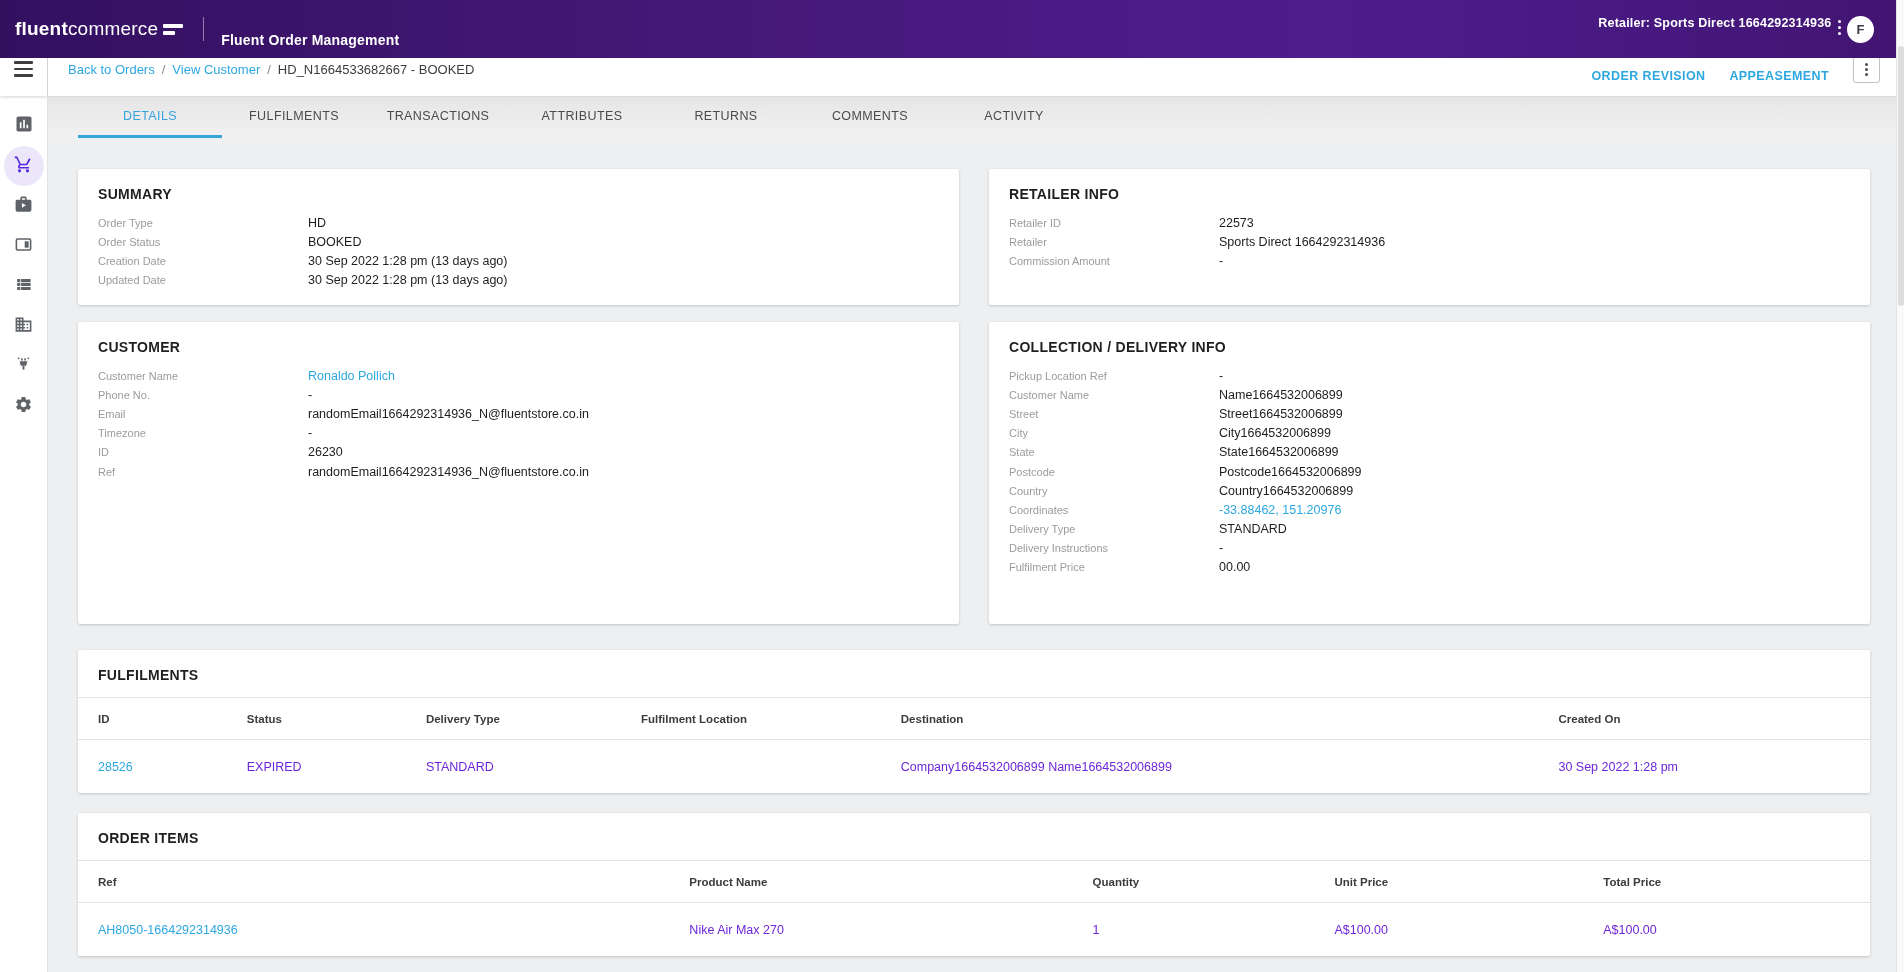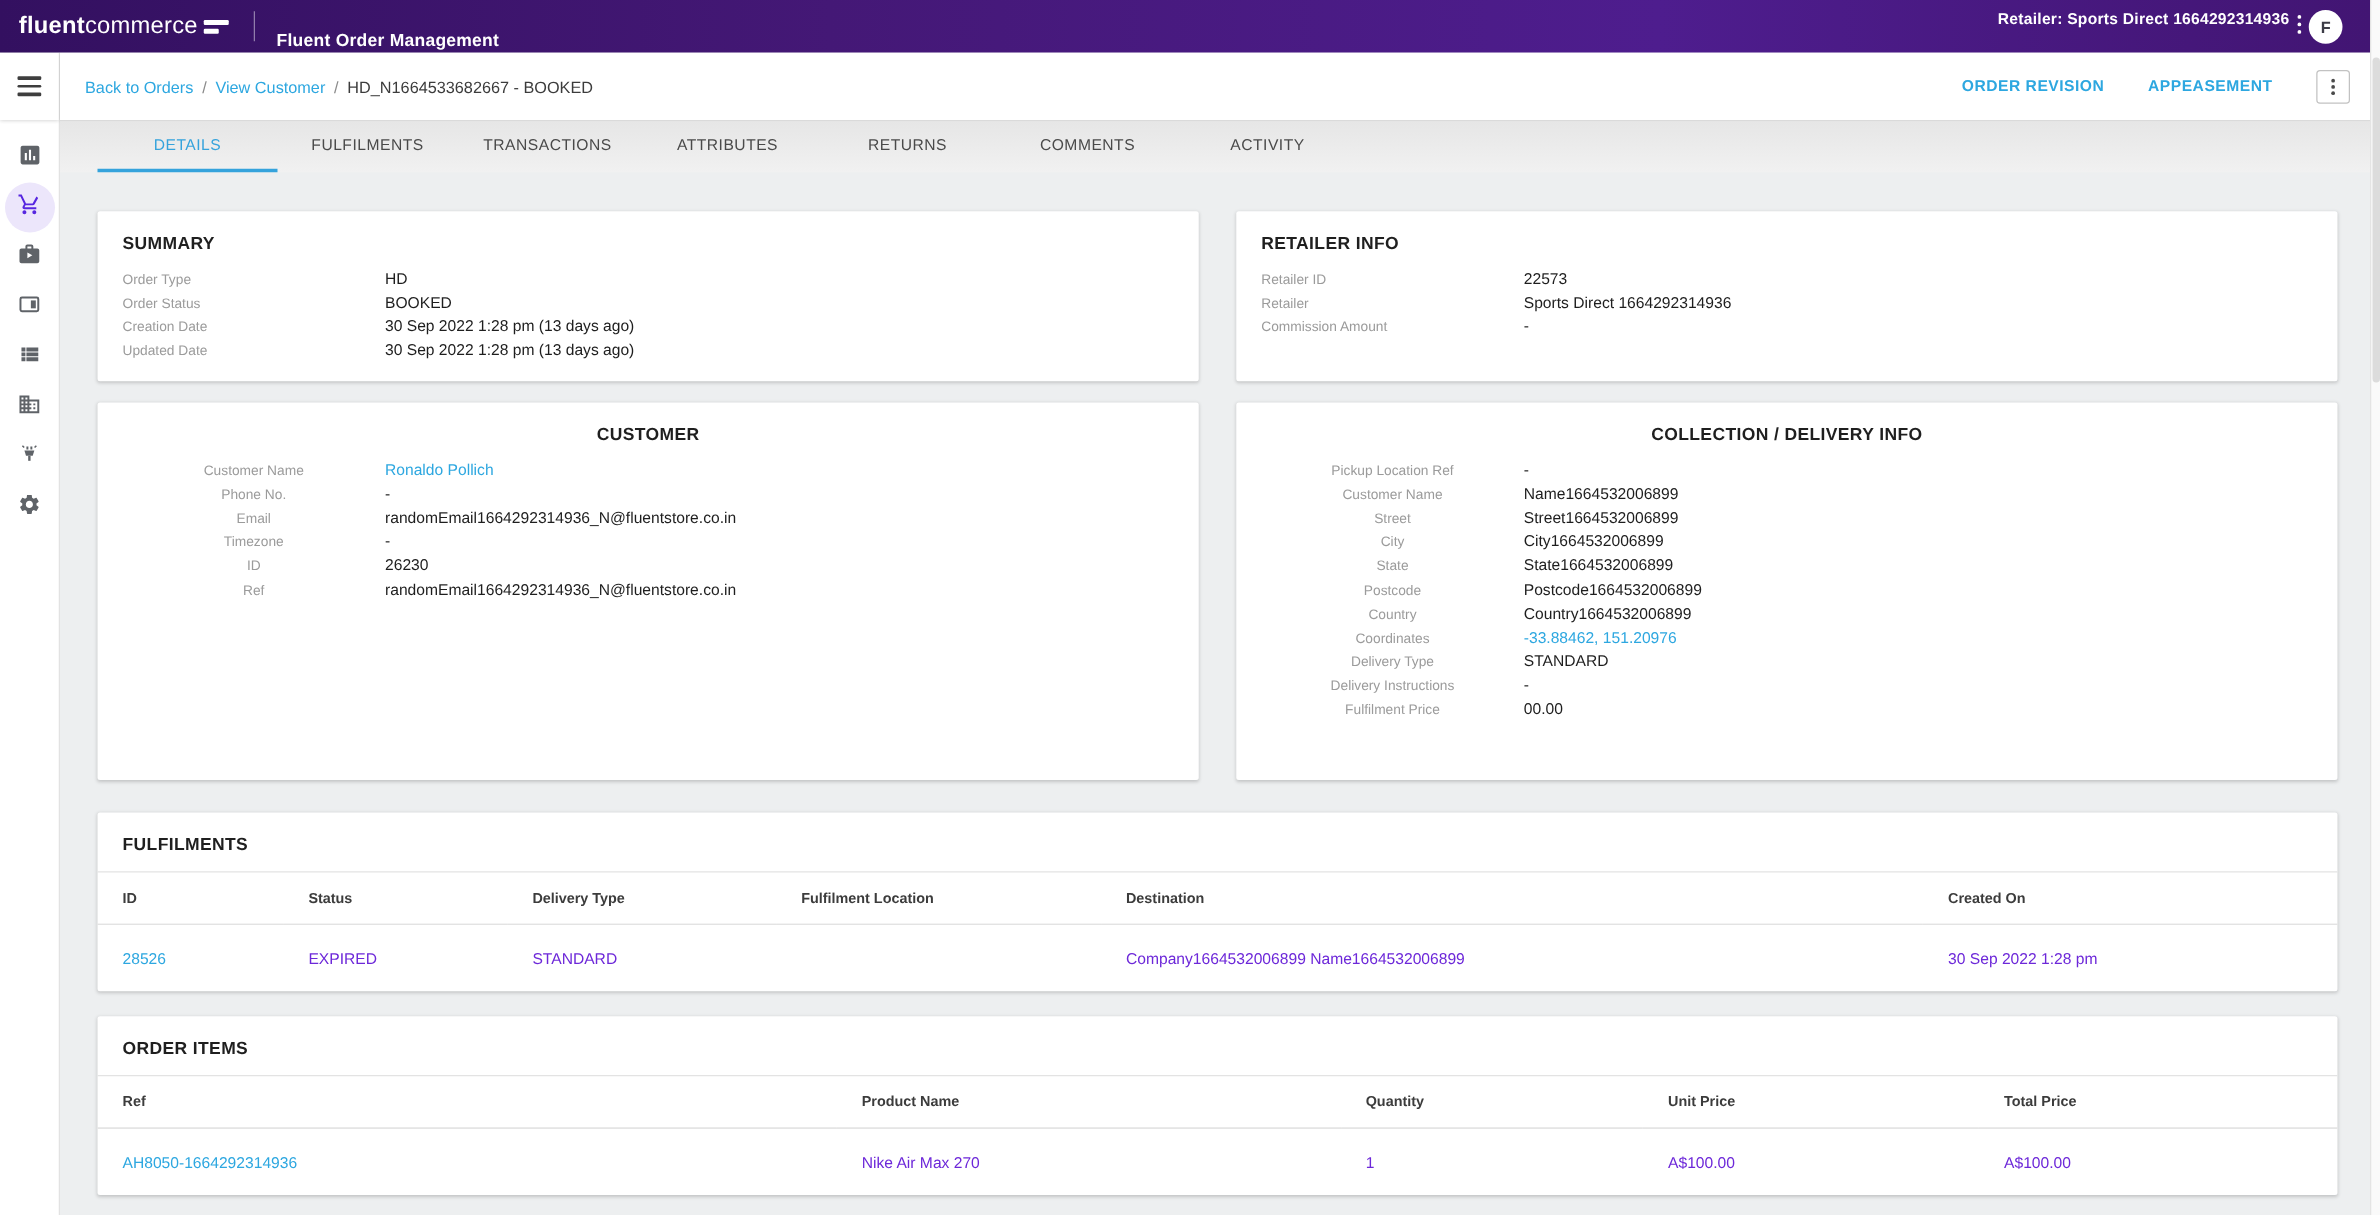--- a/index.html
+++ b/index.html
@@ -1,20 +1,20 @@
 <!DOCTYPE html>
 <html><head>
 <meta charset="utf-8">
 <style>
   * { margin:0; padding:0; box-sizing:border-box; }
   html,body { width:1904px; height:972px; overflow:hidden; background:#edeff0;
               font-family:"Liberation Sans", sans-serif; -webkit-font-smoothing:antialiased; }
 
   
-  .topbar { position:absolute; top:0; left:0; right:8px; height:42px;
+  .topbar { position:absolute; top:0; left:0; right:8px; height:58px;
             background:linear-gradient(90deg,#331060 0%, #441876 35%, #4e1d8e 70%, #421573 100%);
             display:flex; align-items:center; color:#fff; z-index:5; }
   .logo-wrap { display:flex; align-items:center; padding-left:15px; }
   .logo-text { font-size:19px; color:#fff; letter-spacing:.2px; }
   .logo-text .bold { font-weight:700; }
   .logo-mark { margin-left:5px; display:flex; flex-direction:column; gap:3px; }
   .logo-mark i { display:block; height:4px; background:#fff; border-radius:1px; }
   .logo-mark i:first-child { width:20px; }
   .logo-mark i:last-child  { width:12px; }
   .topbar-divider { width:1px; height:24px; background:rgba(255,255,255,.45); margin:0 17px 0 20px; }
@@ -49,42 +49,42 @@
   .nav-item.active svg { fill:#5727e0; }
 
   
   .main { flex:1; display:flex; flex-direction:column; min-width:0; }
 
   .breadcrumb-row { height:54px; background:#fff; display:flex; align-items:center; padding:0 16px 0 20px; }
   .breadcrumb { font-size:13px; color:#4a4a4a; display:flex; align-items:center; gap:7px; }
   .breadcrumb .crumb-link { color:#2da7e0; cursor:pointer; }
   .breadcrumb .sep { color:#8a8a8a; }
   .breadcrumb .current { color:#3c3c3c; }
-  .header-actions { margin-left:auto; display:flex; align-items:center; gap:35px; }
+  .header-actions { margin-left:auto; display:flex; align-items:flex-end; gap:24px; }
   .text-btn { font-size:12.5px; font-weight:700; letter-spacing:.4px; color:#2da7e0; cursor:pointer; }
   .kebab-btn { width:27px; height:27px; border:1px solid #c2c2c2; border-radius:3px; background:#fff;
                display:flex; flex-direction:column; align-items:center; justify-content:center; gap:2px; cursor:pointer; }
   .kebab-btn i { width:3px; height:3px; border-radius:50%; background:#4a4a4a; }
 
   
   .tabstrip { height:42px; background:linear-gradient(#e6e6e6,#f1f1f1); border-top:1px solid #dadada;
               display:flex; padding-left:30px; }
   .tab { width:144px; display:flex; align-items:center; justify-content:center;
          font-size:12.5px; letter-spacing:.4px; color:#4a4a4a; cursor:pointer;
          border-bottom:3px solid transparent; }
   .tab.active { color:#35a3dc; border-bottom-color:#35a3dc; }
 
   
   .content { flex:1; background:#edeff0; padding:31px 26px 0 30px; overflow:hidden; }
   .card { background:#fff; border-radius:2px; box-shadow:0 1px 3px rgba(0,0,0,.18); }
   .cards-row { display:flex; gap:30px; }
   .cards-row .card { flex:1; }
   .row1 .card { height:136px; }
   .row2 { margin-top:17px; }
-  .row2 .card { height:302px;text-align:center; }
+  .row2 .card { height:302px; }
 
   .card-pad { padding:17px 20px; }
   .card-title { font-size:14px; font-weight:700; letter-spacing:.3px; color:#1f1f1f; margin-bottom:11px; }
   .def-row { display:flex; align-items:baseline; padding:2.6px 0; }
   .def-label { width:210px; flex-shrink:0; font-size:11px; color:#9b9b9b; }
   .def-value { font-size:12.5px; color:#1e1e1e; word-break:break-all; }
   .def-value.link { color:#2da7e0; cursor:pointer; }
 
   
   .table-card { margin-top:26px; }

